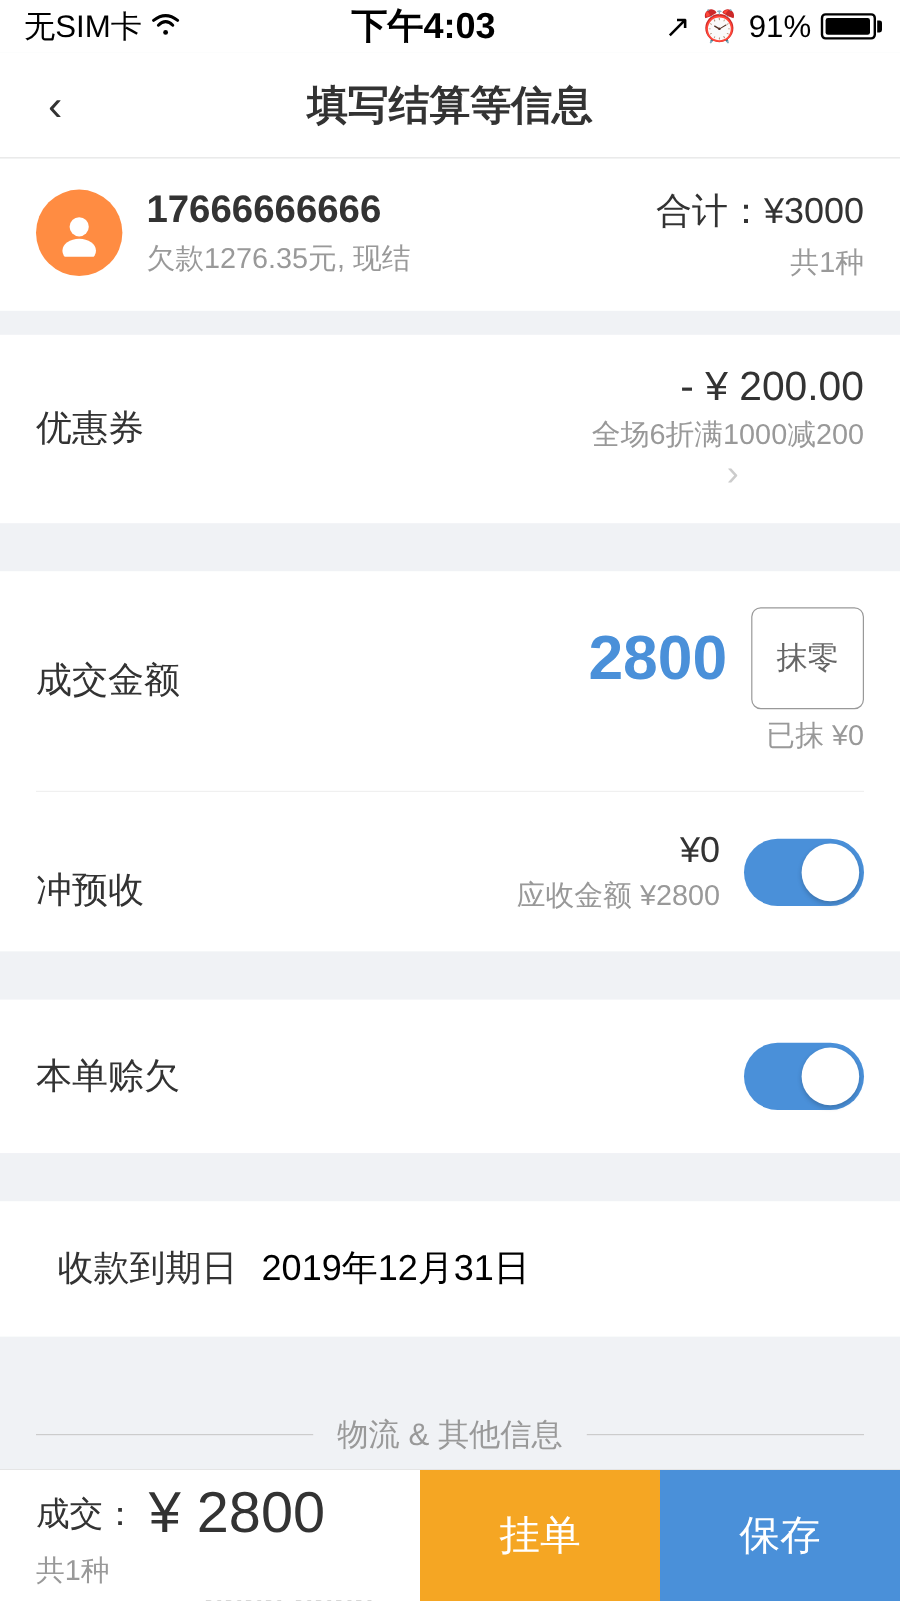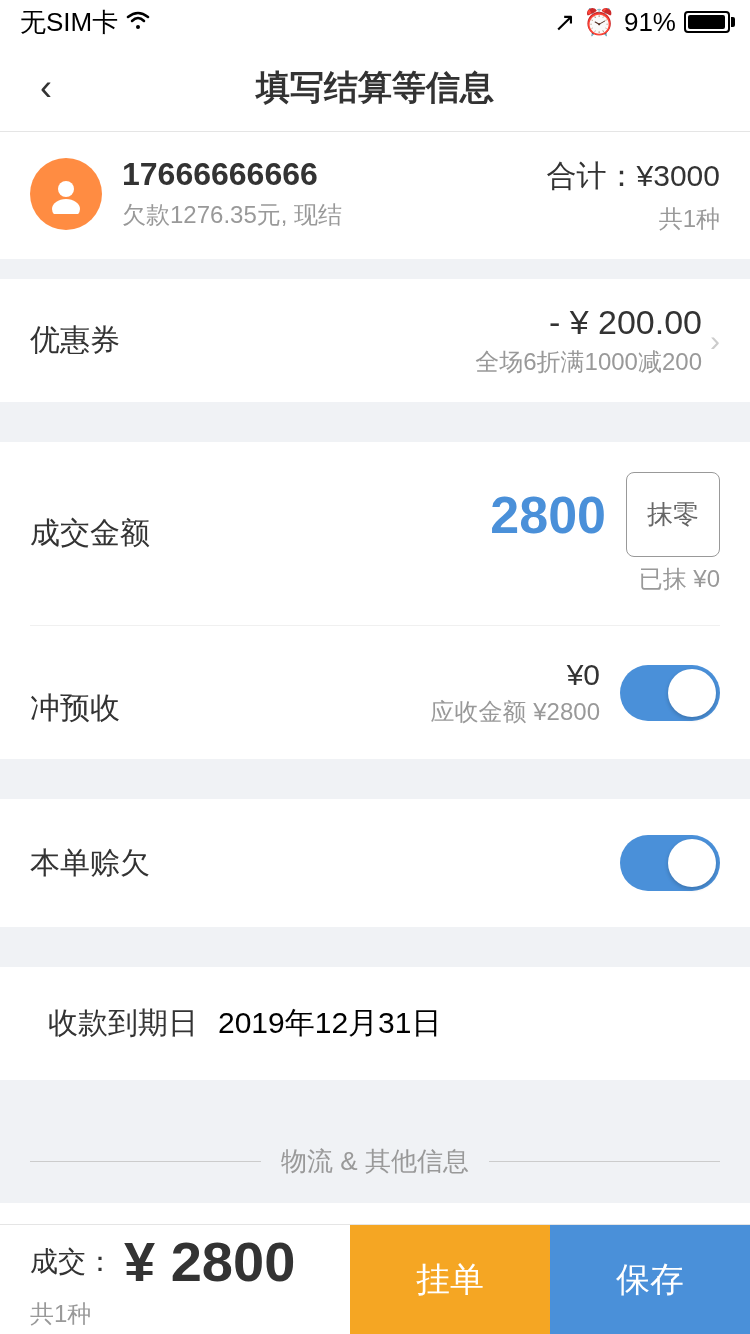--- a/index.html
+++ b/index.html
@@ -225,21 +225,21 @@
       background: #fff;
       display: flex;
       align-items: center;
       border-top: 1px solid #e5e5e5;
     }
     .bottom-info {
       flex: 1;
       padding: 0 30px;
     }
     .bottom-transaction { font-size: 28px; color: #333; display: flex; align-items: center; gap: 10px; }
-    .bottom-amount { font-size: 56px; font-weight: 700; color: #333; }
+    .bottom-amount { font-size: 48px; font-weight: 400; color: #333; }
     .bottom-count { font-size: 24px; color: #999; margin-top: 4px; }
     .bottom-hang-btn {
       width: 200px; height: 110px;
       background: #f5a623;
       display: flex; align-items: center; justify-content: center;
       font-size: 34px; color: #fff; font-weight: 500;
       cursor: pointer;
     }
     .bottom-save-btn {
       width: 200px; height: 110px;
@@ -256,20 +256,21 @@
   <div class="status-left">
     <span>无SIM卡</span>
     <span>
       <svg width="28" height="22" viewBox="0 0 28 22">
         <path d="M14 16 a2 2 0 1 1 0 4 a2 2 0 0 1 0-4z" fill="#000"></path>
         <path d="M8 12 Q14 6 20 12" fill="none" stroke="#000" stroke-width="2.5" stroke-linecap="round"></path>
         <path d="M4 8 Q14 0 24 8" fill="none" stroke="#000" stroke-width="2.5" stroke-linecap="round"></path>
       </svg>
     </span>
   </div>
+  <div class="status-center">下午4:03</div>
   <div class="status-right">
     <span>↗</span>
     <span>⏰</span>
     <span>91%</span>
     <div class="battery-icon">
       <div class="battery-fill"></div>
     </div>
   </div>
 </div>
 
@@ -294,21 +295,21 @@
       </div>
     </div>
     <div class="customer-right">
       <div class="total-amount">合计：¥3000</div>
       <div class="total-count">共1种</div>
     </div>
   </div>
 
   <div class="coupon-section">
     <div class="coupon-label">优惠券</div>
-    <div style="text-align:right; display:flex; align-items:center;">
+    <div style="text-align:right; display:flex; align-items:center;flex-direction:column;">
       <div>
         <div class="coupon-discount">- ¥ 200.00</div>
         <div class="coupon-desc">全场6折满1000减200</div>
       </div>
       <div class="coupon-arrow">›</div>
     </div>
   </div>
 
   <div class="section-divider"></div>
 

